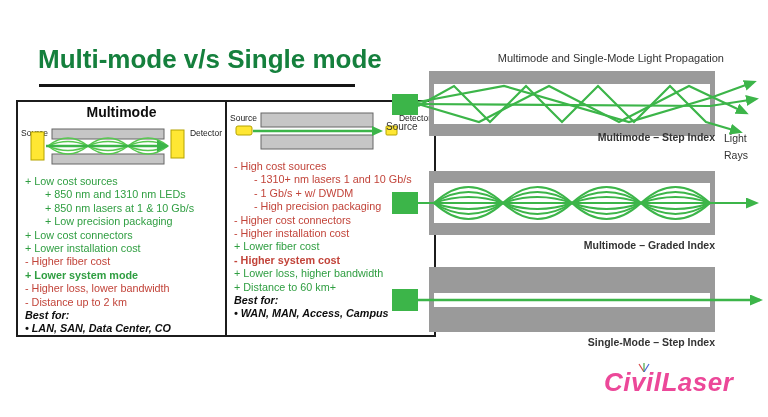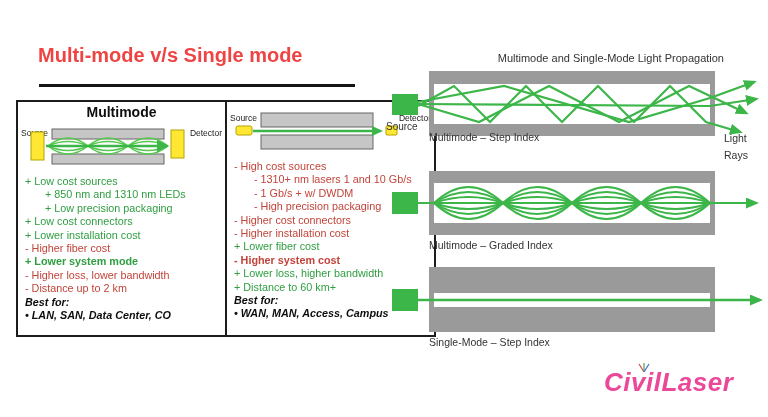--- a/index.html
+++ b/index.html
@@ -1,20 +1,20 @@
 <!DOCTYPE html>
 <html><head>
 <meta charset="utf-8">
 <style>
   html,body{margin:0;padding:0;background:#e8e8e8;}
   .slide{position:relative;width:768px;height:417px;background:#ffffff;overflow:hidden;
          font-family:"Liberation Sans",sans-serif;color:#111;}
 
   
-  .slide-title{position:absolute;left:38px;top:44px;font-size:20px;font-weight:bold;color:#ef4444;white-space:nowrap;}
+  .slide-title{position:absolute;left:38px;top:44px;font-size:26px;font-weight:bold;color:#15803d;white-space:nowrap;}
   .title-underline{position:absolute;left:39px;top:84px;width:316px;height:3px;background:#151515;}
 
   .compare-table{position:absolute;left:16px;top:100px;width:420px;height:237px;
                  border:2px solid #1c1c1c;display:flex;background:#fff;box-sizing:border-box;}
   .col{flex:1;min-width:0;padding-top:3px;box-sizing:border-box;}
   .col.right{border-left:2px solid #1c1c1c;}
   .col-header{text-align:center;font-weight:bold;font-size:14px;line-height:15px;color:#0d0d0d;}
   .mini{position:relative;height:50px;margin-top:1px;}
   .mini svg{position:absolute;left:0;top:0;}
   .mini .lbl{position:absolute;font-size:8.5px;color:#222;white-space:nowrap;}
@@ -26,21 +26,21 @@
   .pos{color:#2f9e41;}
   .neg{color:#c2443a;}
   .b{font-weight:bold;}
   .bestfor{color:#0d0d0d;font-weight:bold;font-style:italic;}
 
   
   .prop-title{position:absolute;left:420px;top:52px;width:304px;text-align:right;font-size:11px;color:#333;}
   .fiber-svg{position:absolute;left:384px;width:384px;height:72px;}
   .svg1{top:68px;} .svg2{top:167px;} .svg3{top:264px;}
   .src-label{position:absolute;left:386px;top:121px;font-size:10px;color:#333;}
-  .caption{position:absolute;left:429px;width:286px;text-align:left;font-size:10.5px;color:#333;}
+  .caption{position:absolute;left:429px;width:286px;text-align:right;font-size:10.5px;color:#333;font-weight:bold;}
   .cap1{top:131px;} .cap2{top:239px;} .cap3{top:336px;}
   .lightrays{position:absolute;left:724px;top:130px;font-size:10.5px;color:#333;line-height:17px;}
   .watermark{position:absolute;left:604px;top:367px;font-size:26px;font-weight:bold;font-style:italic;
              color:#ec4899;letter-spacing:.5px;white-space:nowrap;}
   .watermark .spark{position:absolute;left:33px;top:-4px;}
 </style>
 </head>
 <body>
 
 <div class="slide">
@@ -66,20 +66,21 @@
           </g>
           <line x1="28" y1="25" x2="140" y2="25" stroke="#3cb549" stroke-width="2.4"></line>
           <path d="M139,19 L151,25 L139,31 Z" fill="#3cb549"></path>
           <rect x="13" y="11" width="13" height="28" fill="#ffe733" stroke="#b5a300" stroke-width="1"></rect>
           <rect x="153" y="9" width="13" height="28" fill="#ffe733" stroke="#b5a300" stroke-width="1"></rect>
         </svg>
       </div>
       <ul class="items">
         <li class="pos">+ Low cost sources</li>
         <li class="pos lvl1">+ 850 nm and 1310 nm LEDs</li>
+        <li class="pos lvl1">+ 850 nm lasers at 1 &amp; 10 Gb/s</li>
         <li class="pos lvl1">+ Low precision packaging</li>
         <li class="pos">+ Low cost connectors</li>
         <li class="pos">+ Lower installation cost</li>
         <li class="neg">- Higher fiber cost</li>
         <li class="pos b">+ Lower system mode</li>
         <li class="neg">- Higher loss, lower bandwidth</li>
         <li class="neg">- Distance up to 2 km</li>
         <li class="bestfor">Best for:</li>
         <li class="bestfor">• LAN, SAN, Data Center, CO</li>
       </ul>

